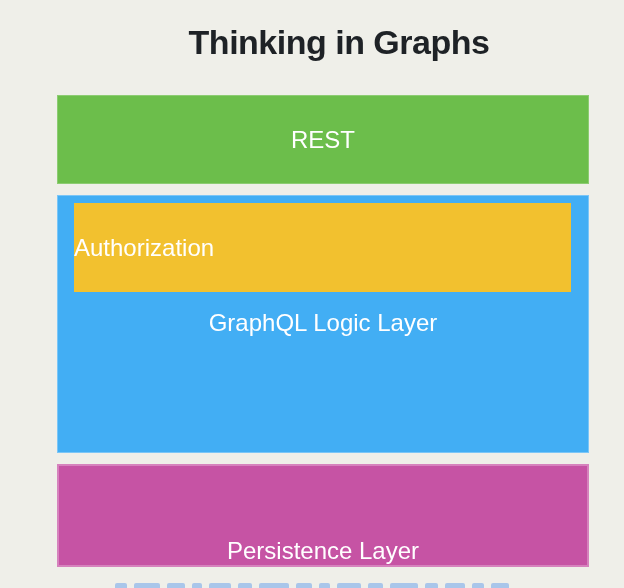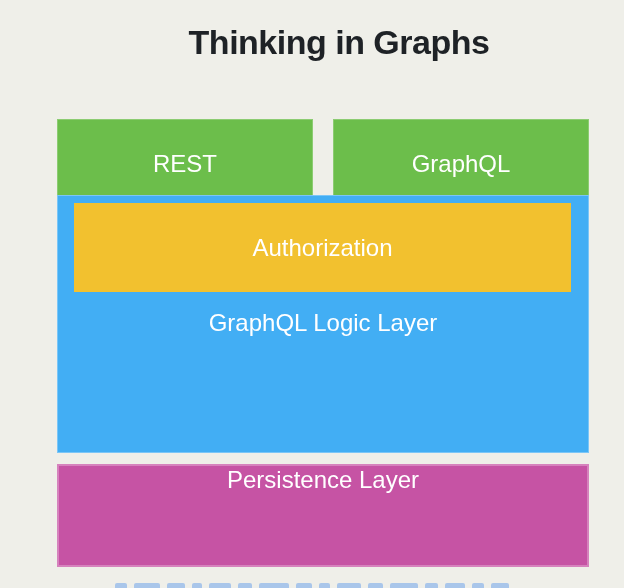--- a/index.html
+++ b/index.html
@@ -30,21 +30,20 @@
     padding-left: 27px;
   }
   .api-row {
     position: absolute;
     top: 95px;
     left: 57px;
     width: 532px;
     height: 89px;
     display: flex;
     gap: 20px;
-    margin-top: 24px;
   }
   .api-box {
     flex: 1 1 0;
     background: #6CBE4B;
     display: flex;
     align-items: center;
     justify-content: center;
     color: #FFFFFF;
     font-size: 24px;
     border: 1px solid rgba(255,255,255,0.22);
@@ -62,21 +61,20 @@
   }
   .auth-box {
     position: absolute;
     top: 7px;
     left: 16px;
     width: 497px;
     height: 89px;
     background: #F2C12F;
     display: flex;
     align-items: center;
-    justify-content: center;
     color: #FFFFFF;
     font-size: 24px;
   }
   .bll-label {
     position: absolute;
     top: 112px;
     left: 0;
     width: 100%;
     height: 30px;
     line-height: 30px;
@@ -87,21 +85,21 @@
   .persistence-box {
     position: absolute;
     top: 464px;
     left: 57px;
     width: 532px;
     height: 103px;
     background: #C653A4;
     border: 2px solid rgba(255,255,255,0.28);
     box-sizing: border-box;
     display: flex;
-    align-items: flex-start;
+    align-items: flex-end;
     justify-content: center;
     color: #FFFFFF;
     font-size: 24px;
   }
   .box-label {
     display: inline-block;
   }
   .caption {
     position: absolute;
     top: 583px;
@@ -141,23 +139,20 @@
 <body>
 
 <div id="canvas">
 
   <h1 class="page-title">Thinking in Graphs</h1>
 
   <div class="api-row">
     <div class="api-box">
       <span class="box-label">REST</span>
     </div>
-    <div class="api-box">
-      <span class="box-label">GraphQL</span>
-    </div>
   </div>
 
   <div class="bll-box">
     <div class="auth-box">
       <span class="box-label">Authorization</span>
     </div>
     <div class="bll-label">GraphQL Logic Layer</div>
   </div>
 
   <div class="persistence-box">

